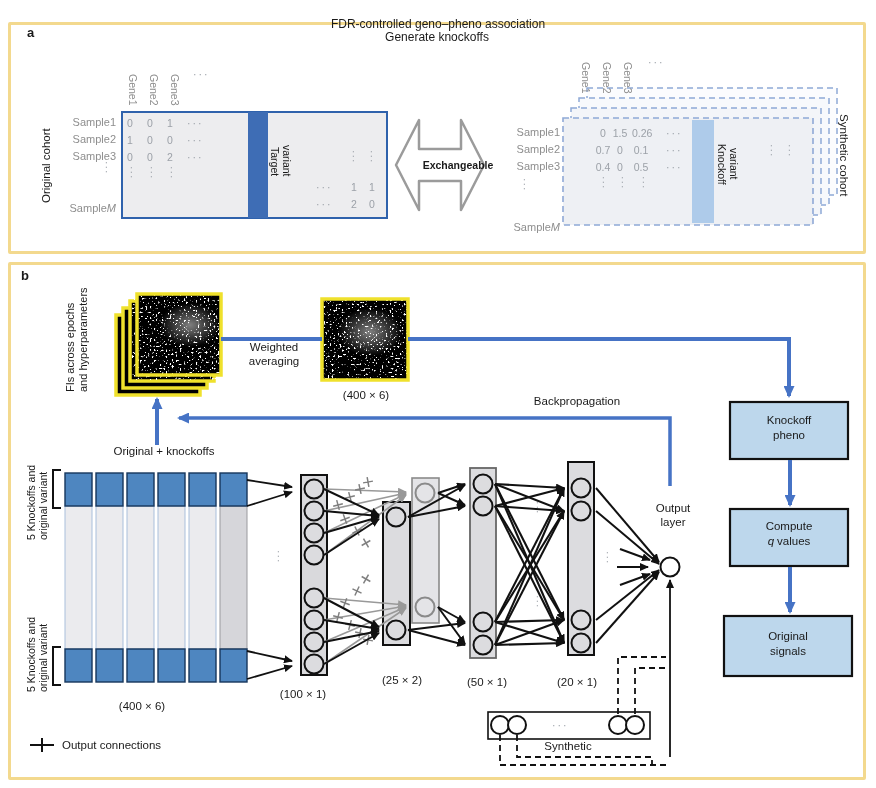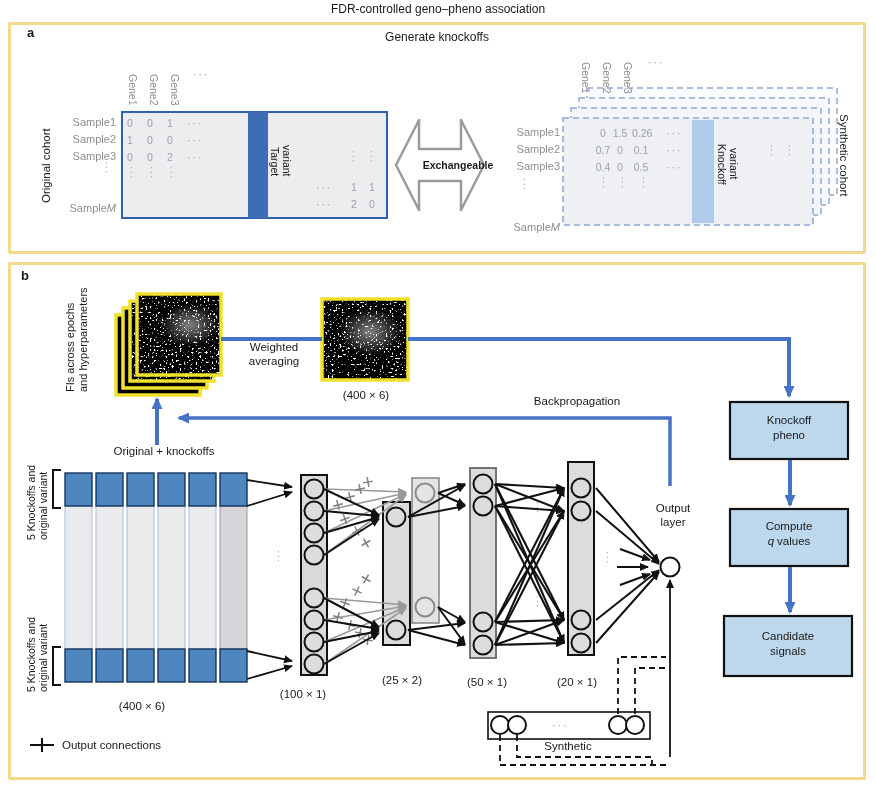--- a/index.html
+++ b/index.html
@@ -287,21 +287,21 @@
     <line x1="790" y1="460" x2="790" y2="505" stroke="#4673C5" stroke-width="4" marker-end="url(#mBl)"></line>
     <g>
       <rect x="730" y="509" width="118" height="57" fill="#BDD7EC" stroke="#111" stroke-width="2.2"></rect>
     </g>
     <line x1="790" y1="567" x2="790" y2="612" stroke="#4673C5" stroke-width="4" marker-end="url(#mBl)"></line>
     <g>
       <rect x="724" y="616" width="128" height="60" fill="#BDD7EC" stroke="#111" stroke-width="2.2"></rect>
     </g>
   </svg>
 
-  <span class="t f12 ctr" style="left:438px;top:3px;">FDR-controlled geno–pheno association</span>
+  <span class="t f12 ctr" style="left:438px;top:18px;">FDR-controlled geno–pheno association</span>
 
   <span class="t b" style="left:27px;top:26px;">a</span>
   <span class="t f12 ctr" style="left:437px;top:31px;">Generate knockoffs</span>
 
   <span class="t ccw" style="left:40px;top:203px;">Original cohort</span>
 
   <span class="t vrl f105 gray" style="left:127px;top:74px;">Gene1</span>
   <span class="t vrl f105 gray" style="left:148px;top:74px;">Gene2</span>
   <span class="t vrl f105 gray" style="left:169px;top:74px;">Gene3</span>
   <span class="t hd num" style="left:193px;top:68px;">···</span>
@@ -412,16 +412,16 @@
   <span class="t ctr" style="left:673px;top:516px;">layer</span>
 
   <span class="t hd num" style="left:552px;top:719px;">···</span>
   <span class="t ctr" style="left:568px;top:740px;">Synthetic</span>
   <span class="t" style="left:62px;top:739px;">Output connections</span>
 
   <span class="t ctr" style="left:789px;top:414px;">Knockoff</span>
   <span class="t ctr" style="left:789px;top:429px;">pheno</span>
   <span class="t ctr" style="left:789px;top:520px;">Compute</span>
   <span class="t ctr" style="left:789px;top:535px;"><i class="qi">q</i><span style="margin-left:3px;">values</span></span>
-  <span class="t ctr" style="left:788px;top:630px;">Candidate</span>
+  <span class="t ctr" style="left:788px;top:630px;">Original</span>
   <span class="t ctr" style="left:788px;top:645px;">signals</span>
 
 </div>
 
 </body></html>

